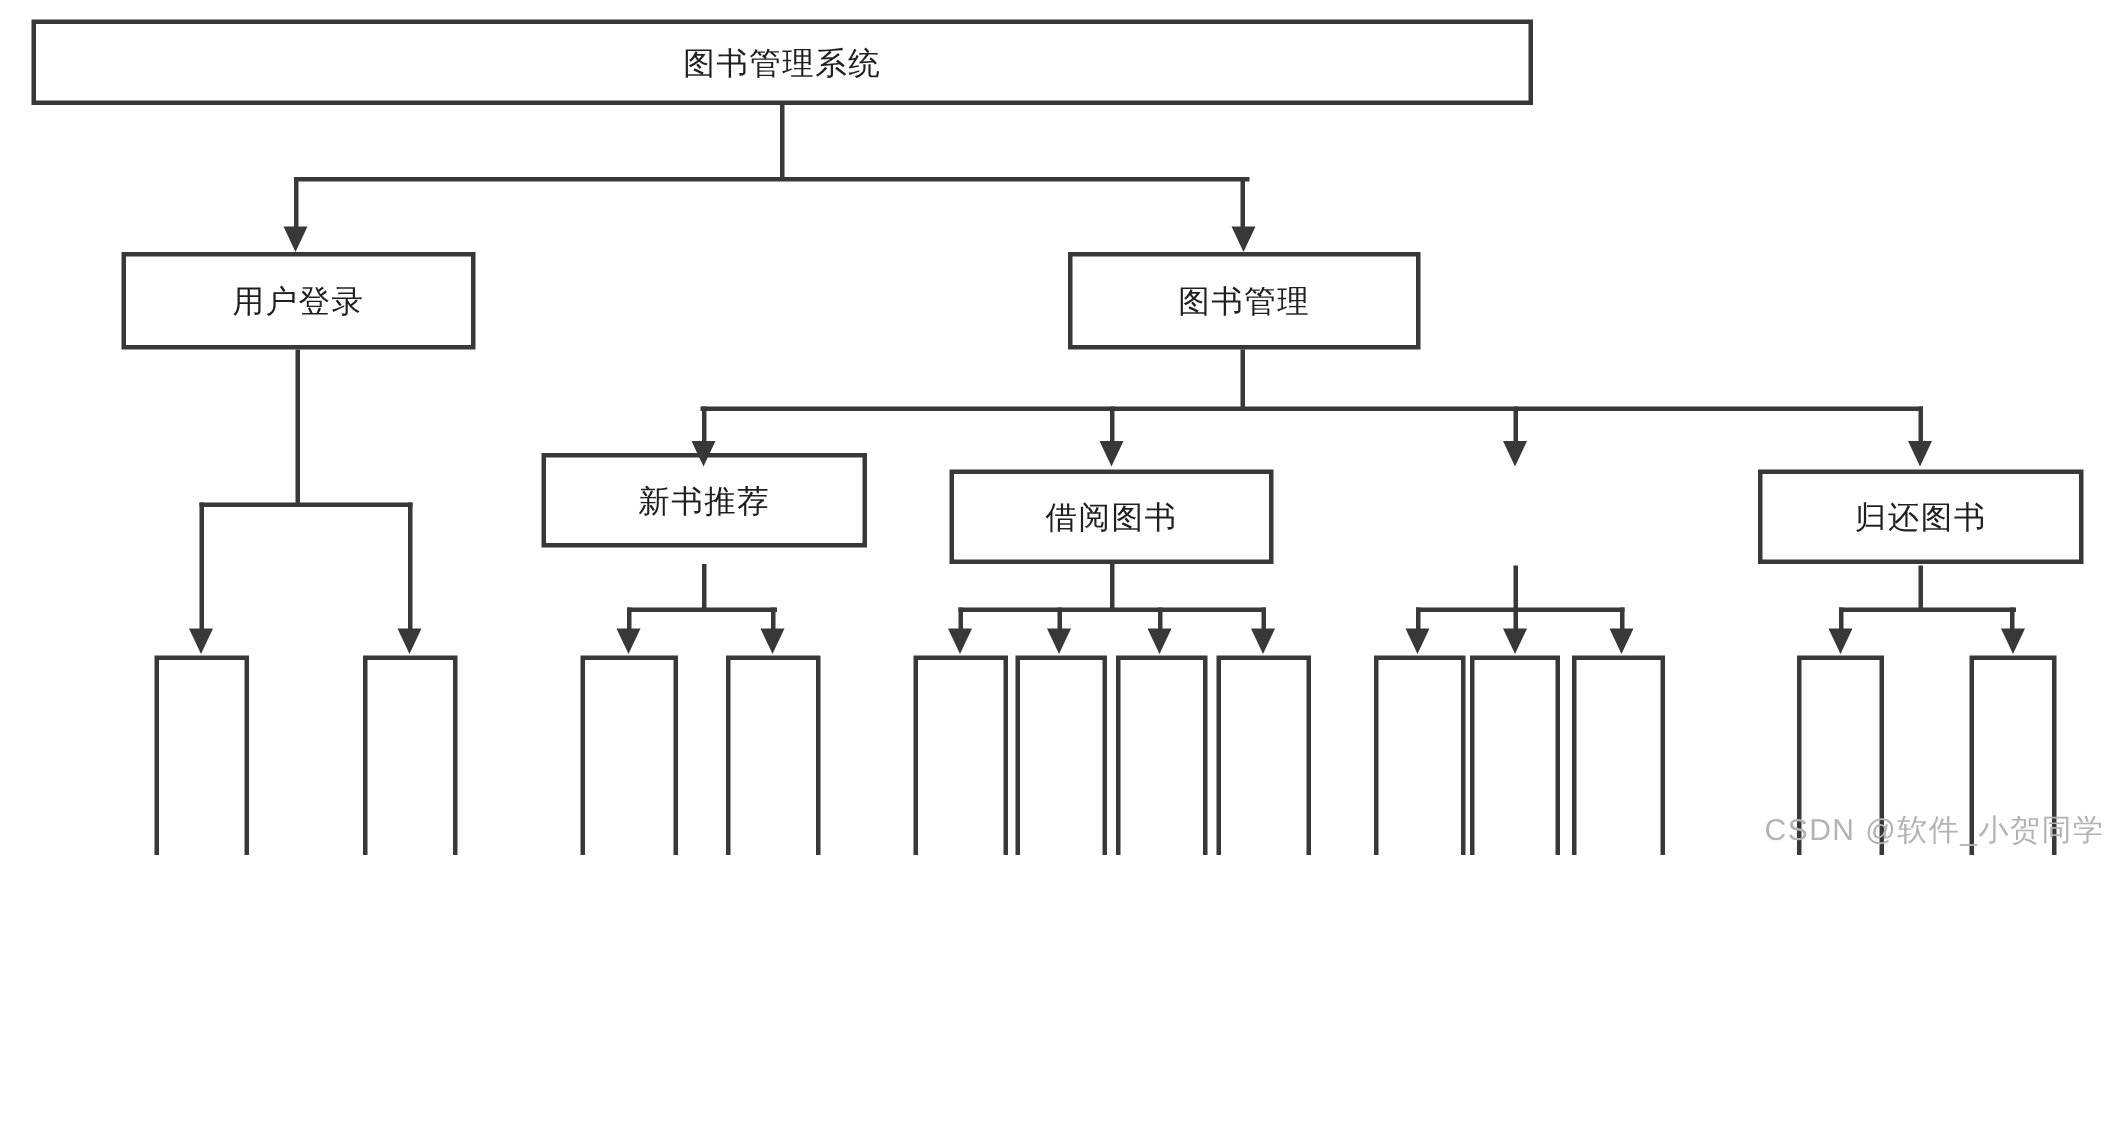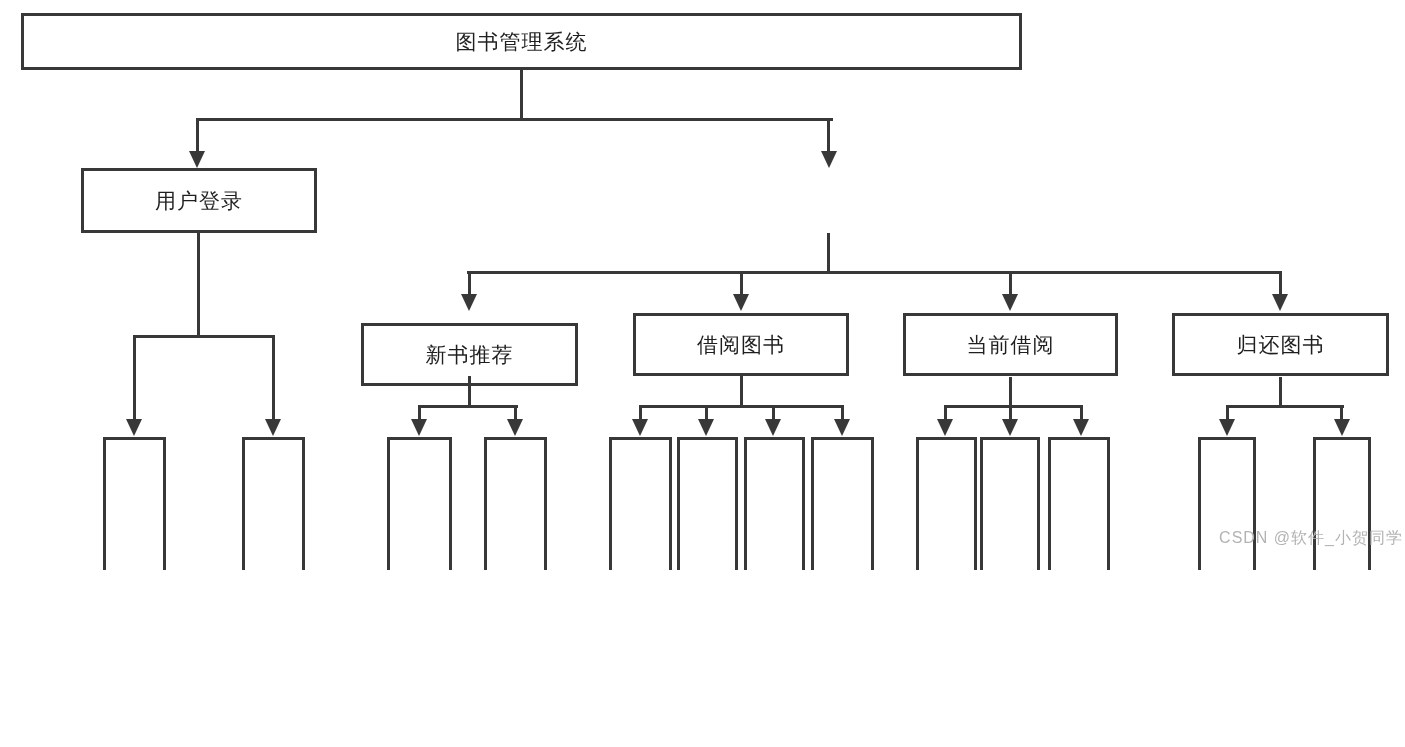--- a/index.html
+++ b/index.html
@@ -19,49 +19,49 @@
   }
   .hline,.vline{position:absolute;background:#383838;}
   .hline{height:3px;}
   .vline{width:3px;}
   .tri{
     position:absolute;width:0;height:0;
     border-left:8px solid transparent;border-right:8px solid transparent;
     border-top:17px solid #383838;
   }
   .watermark{
-    position:absolute;right:2px;bottom:21px;
-    font-size:16px;color:#b3b3b3;letter-spacing:1px;
+    position:absolute;right:2px;bottom:3px;
+    font-size:20px;color:#b3b3b3;letter-spacing:1px;
   }
 </style>
 </head>
 <body>
 
 <div class="canvas">
 
   <div class="box" style="left:21px;top:13px;width:1001px;height:57px;">
     <span>图书管理系统</span>
   </div>
 
   <div class="box" style="left:81px;top:168px;width:236px;height:65px;">
     <span>用户登录</span>
   </div>
 
+  <div class="box" style="left:712px;top:168px;width:235px;height:65px;">
+    <span>图书管理</span>
+  </div>
 
-  <div class="box" style="left:361px;top:323px;width:217px;height:63px;text-align:right;">
+  <div class="box" style="left:361px;top:302px;width:217px;height:63px;text-align:right;">
     <span>新书推荐</span>
   </div>
 
   <div class="box" style="left:633px;top:313px;width:216px;height:63px;">
     <span>借阅图书</span>
   </div>
 
-  <div class="box" style="left:903px;top:313px;width:215px;height:63px;">
-    <span>当前借阅</span>
-  </div>
 
   <div class="box" style="left:1172px;top:313px;width:217px;height:63px;">
     <span>归还图书</span>
   </div>
 
   <div class="box leaf" style="left:103px;top:437px;width:63px;height:300px;">
     <span>用户登录</span>
   </div>
   <div class="box leaf" style="left:242px;top:437px;width:63px;height:300px;">
     <span>注销登录</span>

